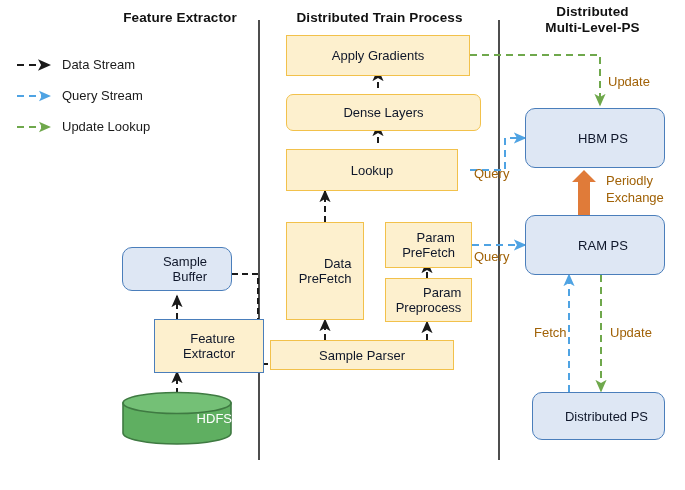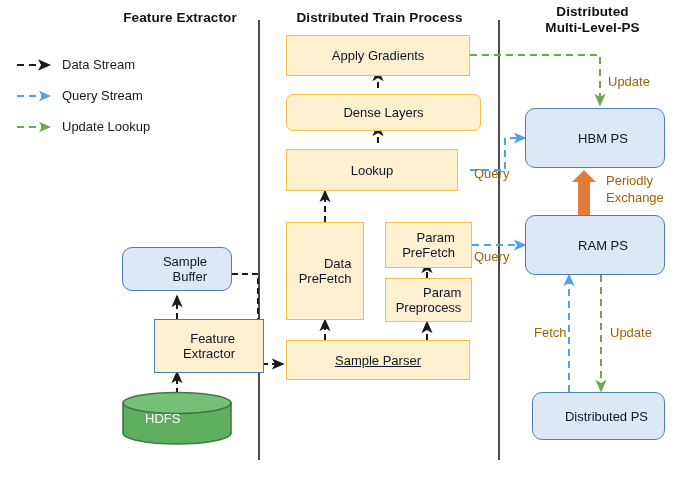--- a/index.html
+++ b/index.html
@@ -18,21 +18,21 @@
     align-items:center;justify-content:center;text-align:right;
     font-size:13px;line-height:15px;color:#0f172a;white-space:pre-line;
   }
   .node-yellow{background:#FDF0CE;border:1.5px solid #F2C14B;}
   .node-yellow-blue{background:#FDF0CE;border:1.5px solid #4A7EBB;}
   .node-blue{background:#DEE7F4;border:1.5px solid #4A7EBB;border-radius:10px;padding-left:16px;}
 
   .cyl{position:absolute;}
   .cyl .cyl-label{
     position:absolute;left:0;right:0;top:50%;transform:translateY(-45%);
-    text-align:left;color:#ffffff;font-size:13px;padding-left:23px;
+    text-align:right;color:#ffffff;font-size:13px;padding-left:23px;
   }
 
   .edge{position:absolute;}
   .edge-label{
     position:absolute;font-size:13px;color:#a16207;white-space:nowrap;
   }
 
   .legend-row{position:absolute;display:flex;align-items:center;}
   .legend-text{font-size:13px;color:#1a1a1a;margin-left:6px;white-space:nowrap;}
 
@@ -149,21 +149,21 @@
 
   <div class="node node-yellow" style="left:286px;top:222px;width:78px;height:98px;">Data
 PreFetch</div>
 
   <div class="node node-yellow" style="left:385px;top:222px;width:87px;height:46px;">Param
 PreFetch</div>
 
   <div class="node node-yellow" style="left:385px;top:278px;width:87px;height:44px;">Param
 Preprocess</div>
 
-  <div class="node node-yellow" style="left:286px;top:340px;width:184px;height:40px;text-decoration:underline;">Sample Parser</div>
+  <div class="node node-yellow" style="left:270px;top:340px;width:184px;height:30px;">Sample Parser</div>
 
   <div class="node node-blue" style="left:525px;top:108px;width:140px;height:60px;">HBM PS</div>
 
   <div class="node node-blue" style="left:525px;top:215px;width:140px;height:60px;">RAM PS</div>
 
   <div class="node node-blue" style="left:532px;top:392px;width:133px;height:48px;">Distributed PS</div>
 
   <div class="edge-label" style="left:608px;top:74px;">Update</div>
 
   <div class="edge-label" style="left:474px;top:166px;">Query</div>

